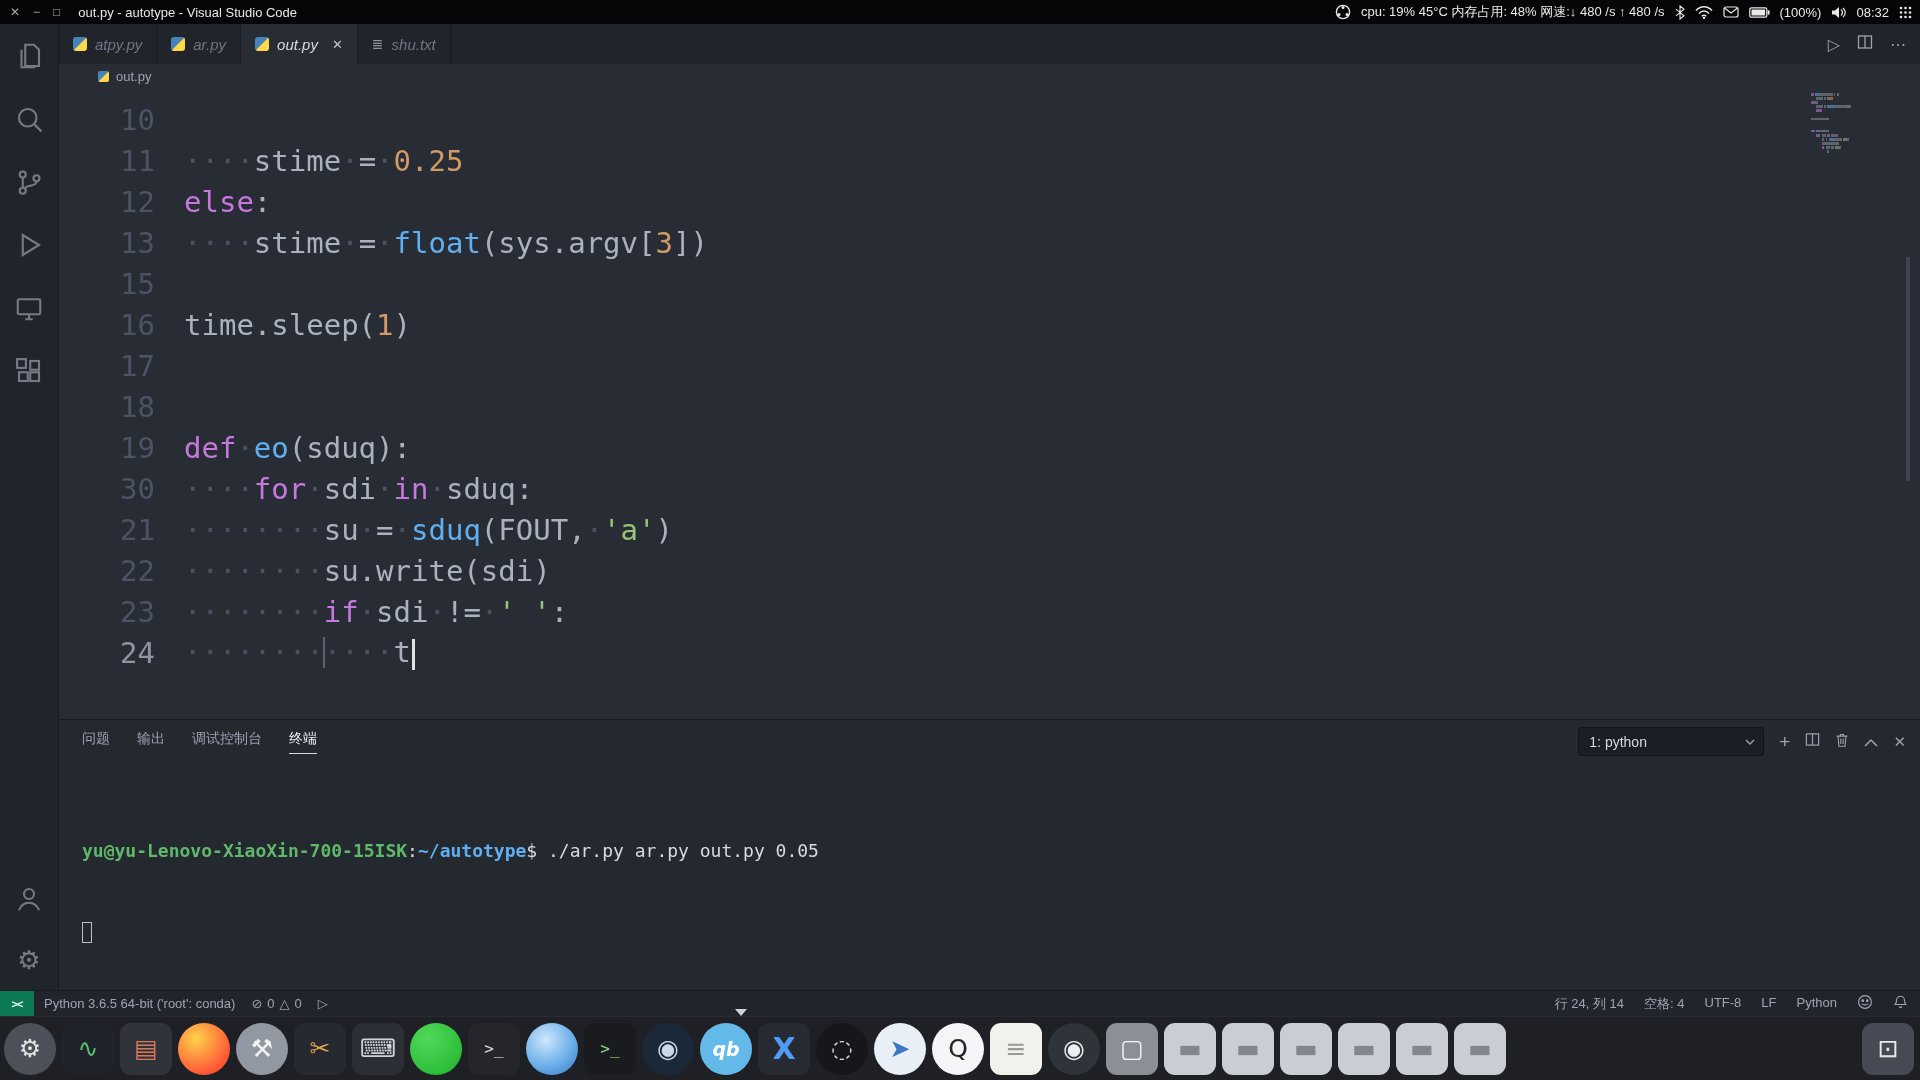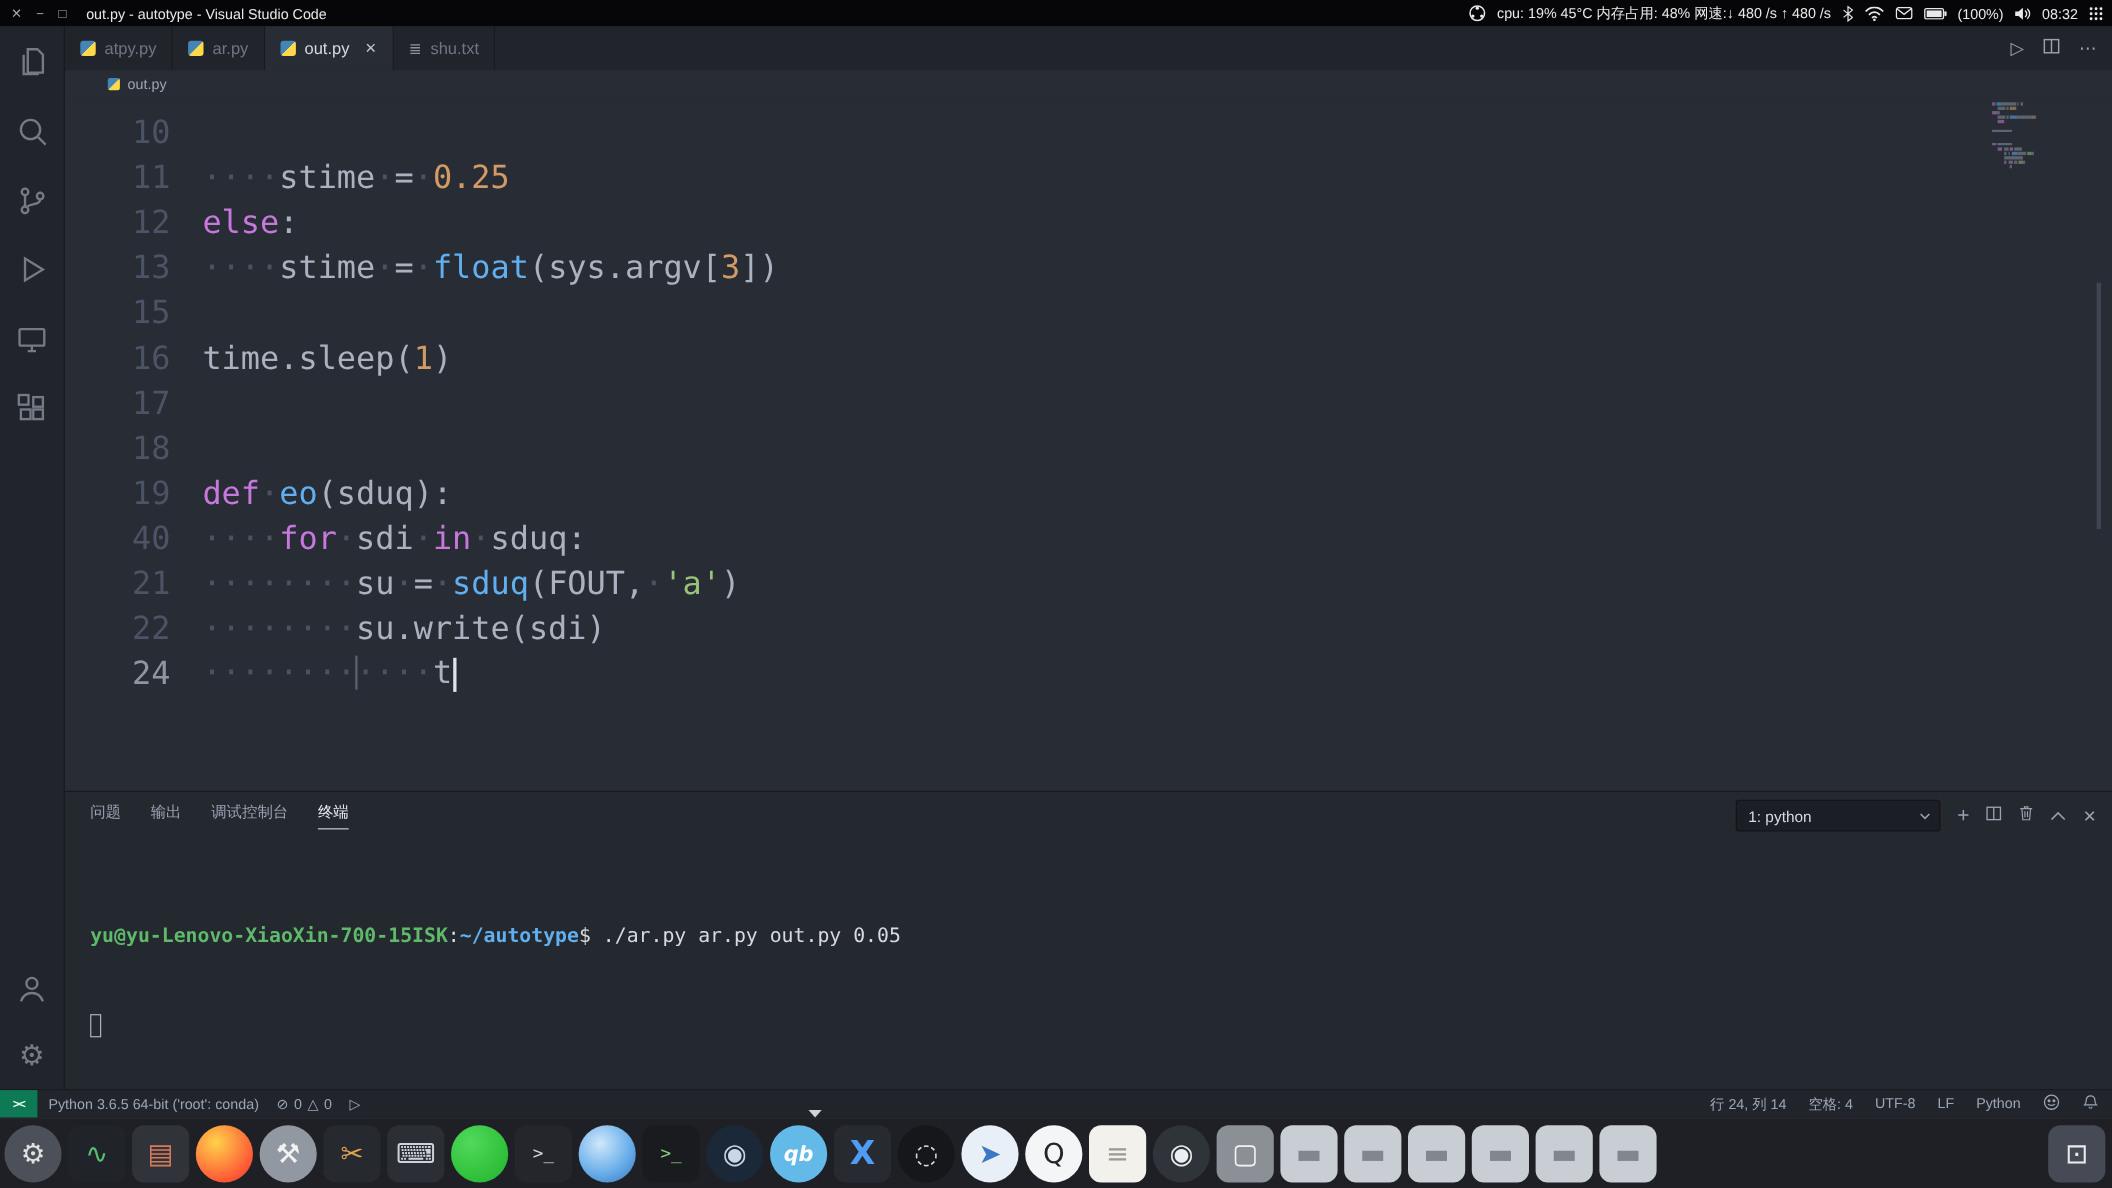--- a/index.html
+++ b/index.html
@@ -24,21 +24,21 @@
                  border-right:1px solid #181a1f; display:flex; flex-direction:column; align-items:center; }
   .ab-item { height:63px; width:100%; display:flex; align-items:center; justify-content:center; color:#747b87; }
   .ab-item.push { margin-top:auto; }
   .ab-gear { font-family:"DejaVu Sans",sans-serif; font-size:26px; height:60px; }
 
   .main { position:absolute; left:59px; top:0; right:0; bottom:0; }
 
   
   .tabbar { position:absolute; top:0; left:0; right:0; height:40px; background:#21252b; display:flex; }
   .tab { display:flex; align-items:center; gap:8px; padding:0 14px; font-size:15px; color:#6e7686;
-         background:#21252b; border-right:1px solid #181a1f; cursor:default; }
+         background:#21252b; border-right:1px solid #181a1f; cursor:default;font-style:italic; }
   .tab.active { background:#282c34; color:#d7dae0; }
   .tab-close { font-size:13px; color:#c2c7d0; margin-left:6px; }
   .py-icon { width:14px; height:14px; border-radius:3px;
              background:linear-gradient(135deg,#4584b6 0%,#4584b6 49%,#ffd94a 51%,#ffd94a 100%); }
   .txt-icon { color:#8b93a1; font-size:14px; line-height:1; }
   .tab-actions { position:absolute; right:14px; top:0; height:40px; display:flex; align-items:center; gap:17px; color:#9aa2b1; }
   .tab-actions .glyph { font-size:16px; }
 
   
   .breadcrumb { position:absolute; top:40px; left:0; right:0; height:25px; background:#282c34;
@@ -296,30 +296,34 @@
             </div>
             <div class="code-line">
               <div class="ln">18</div>
               <div class="lc"></div>
             </div>
             <div class="code-line">
               <div class="ln">19</div>
               <div class="lc"><span class="s kw">def</span><span class="s ws">·</span><span class="s fn">eo</span><span class="s pl">(sduq):</span></div>
             </div>
             <div class="code-line">
-              <div class="ln">40</div>
+              <div class="ln">30</div>
               <div class="lc"><span class="s ws">····</span><span class="s kw">for</span><span class="s ws">·</span><span class="s pl">sdi</span><span class="s ws">·</span><span class="s kw">in</span><span class="s ws">·</span><span class="s pl">sduq:</span></div>
             </div>
             <div class="code-line">
               <div class="ln">21</div>
               <div class="lc"><span class="s ws">········</span><span class="s pl">su</span><span class="s ws">·</span><span class="s pl">=</span><span class="s ws">·</span><span class="s fn">sduq</span><span class="s pl">(FOUT,</span><span class="s ws">·</span><span class="s str">'a'</span><span class="s pl">)</span></div>
             </div>
             <div class="code-line">
               <div class="ln">22</div>
               <div class="lc"><span class="s ws">········</span><span class="s pl">su.write(sdi)</span></div>
+            </div>
+            <div class="code-line">
+              <div class="ln">23</div>
+              <div class="lc"><span class="s ws">········</span><span class="s kw">if</span><span class="s ws">·</span><span class="s pl">sdi</span><span class="s ws">·</span><span class="s pl">!=</span><span class="s ws">·</span><span class="s str">' '</span><span class="s pl">:</span></div>
             </div>
             <div class="code-line cur">
               <div class="ln">24</div>
               <div class="lc"><span class="indent-guide"></span><span class="s ws">········</span><span class="s ws">····</span><span class="s pl">t</span><span class="caret"></span></div>
             </div>
           </div>
         <div class="minimap" id="minimap">
             <div class="mm-line"><span class="mm-seg kw" style="width: 2.7px;"></span><span class="mm-seg ws" style="width: 1.35px;"></span><span class="mm-seg fn" style="width: 4.05px;"></span><span class="mm-seg pl" style="width: 13.5px;"></span><span class="mm-seg ws" style="width: 1.35px;"></span><span class="mm-seg pl" style="width: 1.35px;"></span><span class="mm-seg ws" style="width: 1.35px;"></span><span class="mm-seg num" style="width: 1.35px;"></span><span class="mm-seg pl" style="width: 1.35px;"></span></div>
             <div class="mm-line"><span class="mm-seg ws" style="width: 5.4px;"></span><span class="mm-seg pl" style="width: 6.75px;"></span><span class="mm-seg ws" style="width: 1.35px;"></span><span class="mm-seg pl" style="width: 1.35px;"></span><span class="mm-seg ws" style="width: 1.35px;"></span><span class="mm-seg num" style="width: 5.4px;"></span></div>
             <div class="mm-line"><span class="mm-seg kw" style="width: 5.4px;"></span><span class="mm-seg pl" style="width: 1.35px;"></span></div>

